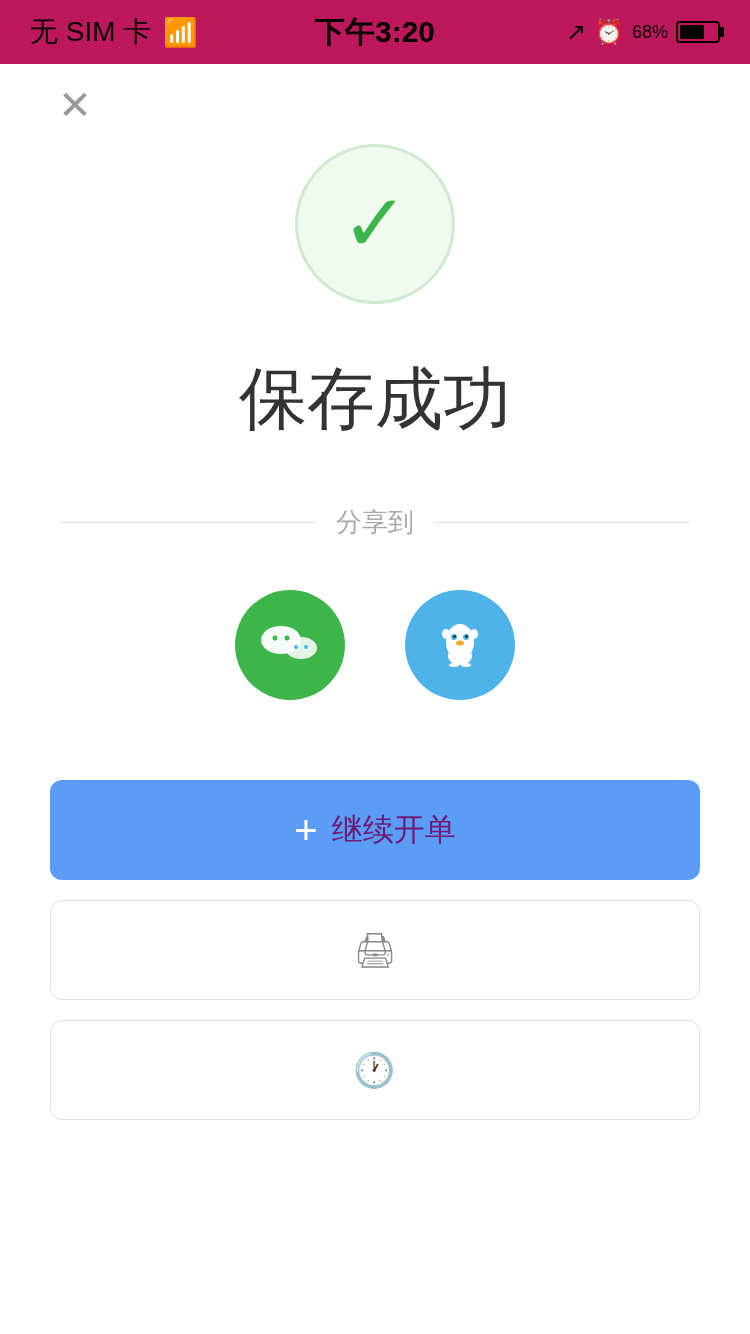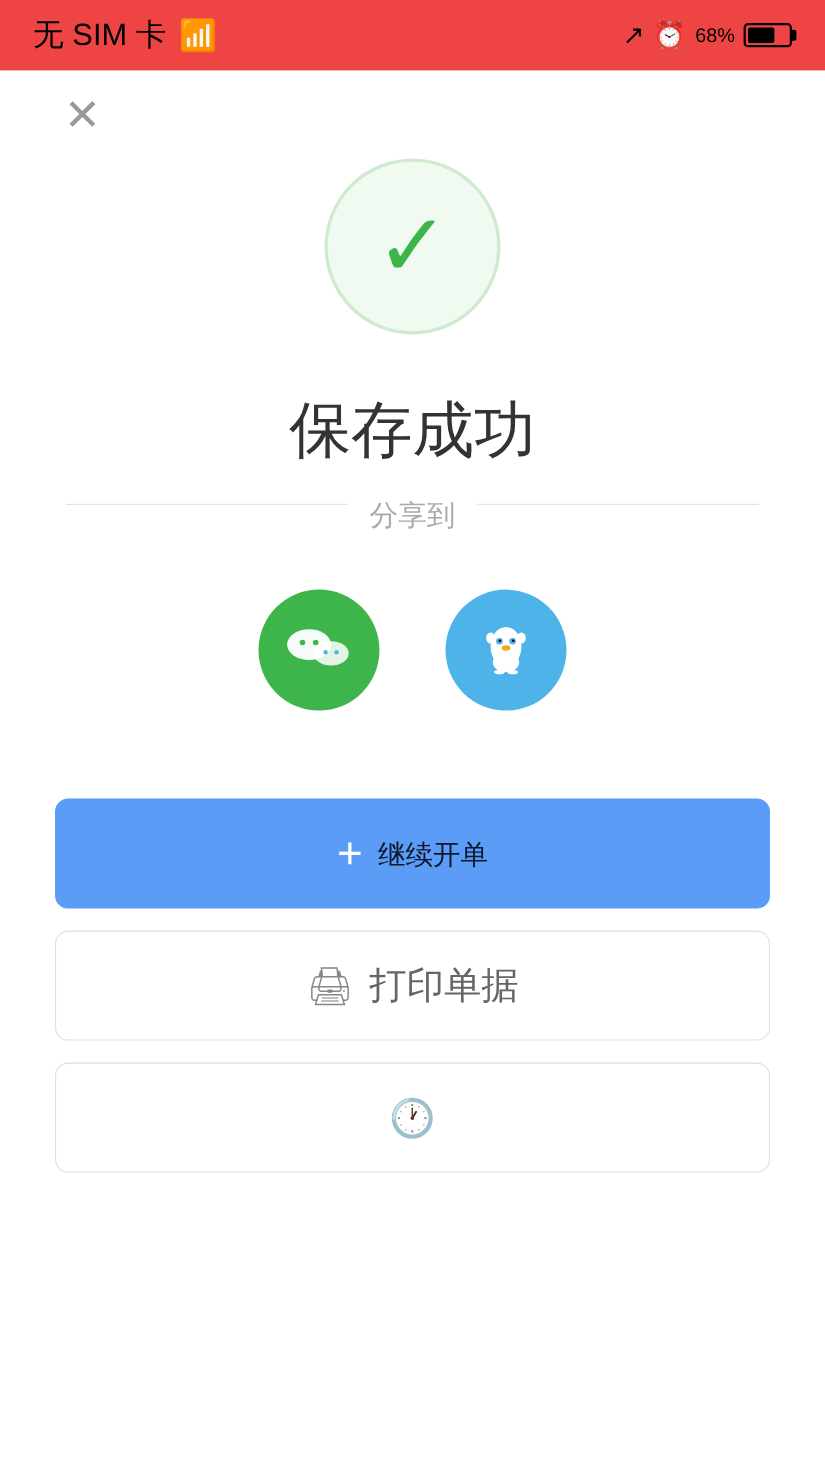--- a/index.html
+++ b/index.html
@@ -10,21 +10,21 @@
       min-height: 1334px;
       background: #ffffff;
       font-family: -apple-system, "PingFang SC", "Helvetica Neue", Arial, sans-serif;
       position: relative;
     }
 
     
     .status-bar {
       width: 100%;
       height: 64px;
-      background: #ef4444;
+      background: #be185d;
       display: flex;
       align-items: center;
       justify-content: space-between;
       padding: 0 30px;
     }
     .status-left {
       font-size: 28px;
       color: #000;
       font-weight: 500;
       display: flex;
@@ -114,43 +114,43 @@
       margin-bottom: 50px;
     }
     .checkmark {
       font-size: 80px;
       color: #3db54a;
       line-height: 1;
     }
 
     
     .success-title {
-      font-size: 56px;
+      font-size: 68px;
       color: #333333;
       font-weight: 400;
+      margin-bottom: 60px;
     }
 
     
     .divider-section {
       width: 100%;
       display: flex;
       align-items: center;
       padding: 0 60px;
       margin-bottom: 50px;
     }
     .divider-line {
       flex: 1;
       height: 1px;
       background: #e0e0e0;
     }
     .divider-text {
       font-size: 26px;
       color: #aaaaaa;
       padding: 0 20px;
-      margin-top: 21px;
     }
 
     
     .share-row {
       display: flex;
       align-items: center;
       gap: 60px;
       margin-bottom: 80px;
     }
 
@@ -196,22 +196,22 @@
       background: #5b9cf6;
       border: none;
       border-radius: 12px;
       display: flex;
       align-items: center;
       justify-content: center;
       gap: 14px;
       cursor: pointer;
     }
     .btn-primary-label {
-      font-size: 25px;
-      color: #0f172a;
+      font-size: 31px;
+      color: #701a75;
     }
     .btn-plus {
       font-size: 40px;
       color: #ffffff;
       font-weight: 300;
     }
 
     .btn-secondary {
       width: 100%;
       height: 100px;
@@ -234,20 +234,21 @@
     }
   </style>
 </head>
 <body>
 
 <div class="status-bar">
   <div class="status-left">
     <span>无 SIM 卡</span>
     <span>📶</span>
   </div>
+  <div class="status-center">下午3:20</div>
   <div class="status-right">
     <span style="font-size:24px;">↗</span>
     <span style="font-size:24px;">⏰</span>
     <span style="font-size:18px;">68%</span>
     <div class="battery-outline">
       <div class="battery-fill"></div>
     </div>
   </div>
 </div>
 
@@ -311,21 +312,20 @@
 
   <div class="buttons-section">
 
     <button class="btn-primary">
       <span class="btn-plus">+</span>
       <span class="btn-primary-label">继续开单</span>
     </button>
 
     <button class="btn-secondary">
       <span class="btn-icon">🖨</span>
-      <span class="btn-secondary-label">打印单据</span>
     </button>
 
     <button class="btn-secondary">
       <span class="btn-icon">🕐</span>
     </button>
 
   </div>
 
 </div>
 

